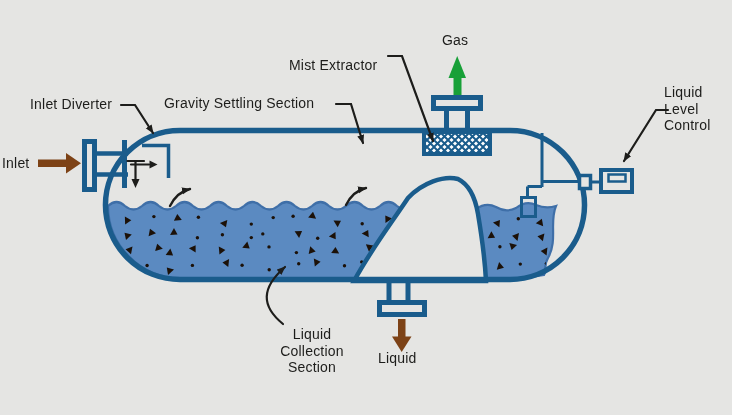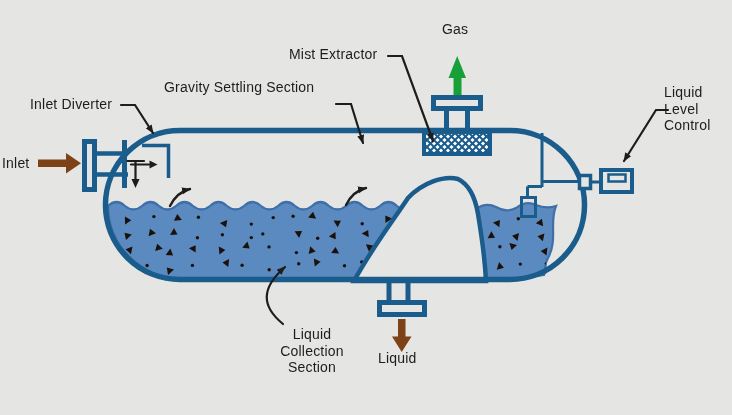--- a/index.html
+++ b/index.html
@@ -180,23 +180,23 @@
 
   <path class="blk" stroke-width="2.2" marker-end="url(#ah)" d="M121 105 H135 L153 133"></path>
   <path class="blk" stroke-width="2.2" marker-end="url(#ah)" d="M336 104 H351 L363 143"></path>
   <path class="blk" stroke-width="2.2" marker-end="url(#ah)" d="M388 56 H402 L433 141"></path>
   <path class="blk" stroke-width="2.2" marker-end="url(#ah)" d="M668 110 H656 L624 161"></path>
   <path class="blk" stroke-width="2.2" marker-end="url(#ah)" d="M283 324 C261 306 261 288 285 267"></path>
 </svg>
 
 <div class="label" style="left:2px;top:155px;text-align:right;">Inlet</div>
 <div class="label" style="left:30px;top:96px;">Inlet Diverter</div>
-<div class="label" style="left:164px;top:79px;">Gravity Settling Section</div>
-<div class="label" style="left:289px;top:46px;">Mist Extractor</div>
-<div class="label" style="left:442px;top:21px;">Gas</div>
+<div class="label" style="left:164px;top:95px;">Gravity Settling Section</div>
+<div class="label" style="left:289px;top:57px;">Mist Extractor</div>
+<div class="label" style="left:442px;top:32px;">Gas</div>
 <div class="label" style="left:664px;top:84px;">Liquid
 Level
 Control</div>
 <div class="label" style="left:252px;top:326px;width:120px;text-align:center;">Liquid
 Collection
 Section</div>
 <div class="label" style="left:378px;top:350px;">Liquid</div>
 
 </div>
 

